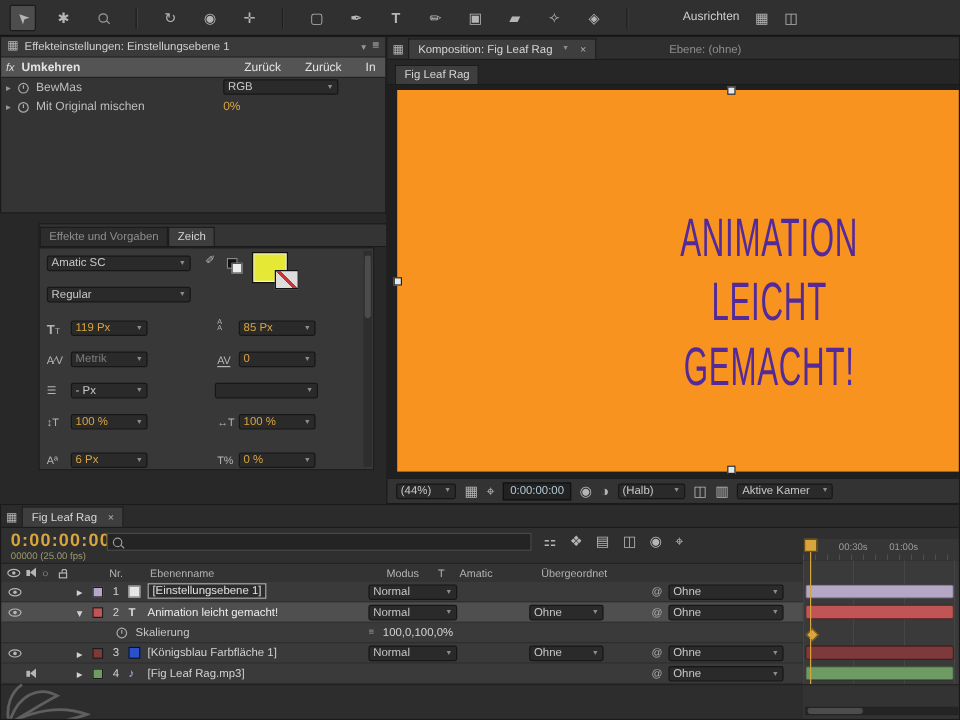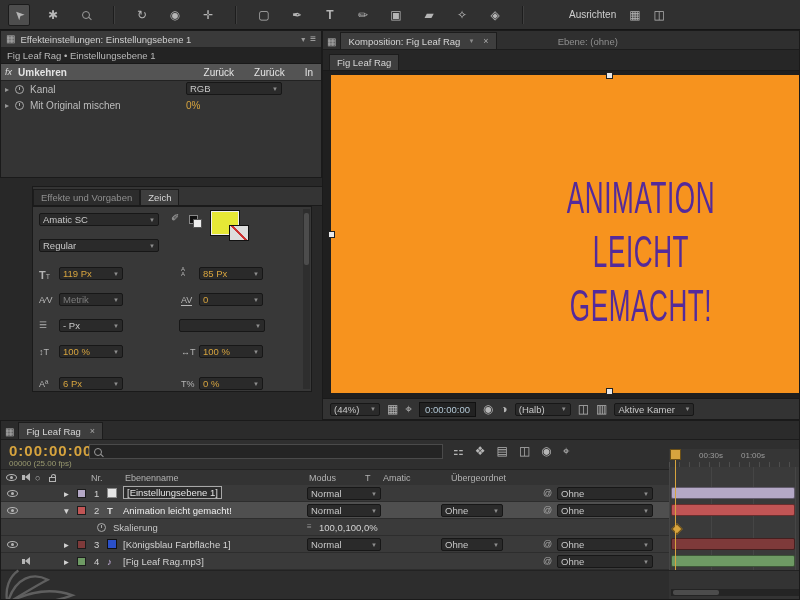--- a/index.html
+++ b/index.html
@@ -109,36 +109,33 @@
   <span class="ic">◫</span>
 </div>
 
 <div class="panel" style="left:0;top:30px;width:322px;height:148px">
   <div class="phead">
     <span class="ic" style="font-size:10px">▦</span>
     <span>Effekteinstellungen: Einstellungsebene 1</span>
     <span style="margin-left:auto" class="tri">▾</span>
     <span class="ic" style="font-size:10px">≡</span>
   </div>
-  <div class="crumb">
-    <span>Fig Leaf Rag • Einstellungsebene 1</span>
-  </div>
   <div class="fxrow">
     <i style="font-size:9px;color:#dedede">fx</i>
     <b>Umkehren</b>
     <span style="margin-left:auto;display:flex;gap:20px;padding-right:4px">
       <span>Zurück</span>
       <span>Zurück</span>
       <span>In</span>
     </span>
   </div>
   <div class="prow">
     <span class="tri">▸</span>
     <span class="clock"></span>
-    <span>Kanal</span>
+    <span>BewMas</span>
     <span class="sel" style="left:185px;top:1px;width:96px">
       <span>RGB</span>
         <span class="ar">▼</span>
     </span>
   </div>
   <div class="prow">
     <span class="tri">▸</span>
     <span class="clock"></span>
     <span>Mit Original mischen</span>
     <span class="gold" style="position:absolute;left:185px">0%</span>
@@ -325,21 +322,21 @@
     <div class="bar" style="top: 88px; background-color: rgb(110, 154, 100);"></div>
   </div>
 
   <div style="position:absolute;left:0;top:48px;width:668px;height:16px;background:#333;border-top:1px solid #222;border-bottom:1px solid #222">
     <span class="eye" style="position:absolute;left:5px;top:4px"></span>
     <span class="spk" style="position:absolute;left:21px;top:5px"></span>
     <span style="position:absolute;left:34px;top:3px;color:#b5b5b5;font-size:9px">○</span>
     <span class="lock" style="position:absolute;left:48px;top:7px"></span>
     <span class="colhead" style="left:90px;top:3px">Nr.</span>
     <span class="colhead" style="left:124px;top:3px">Ebenenname</span>
-    <span class="colhead" style="left:308px;top:3px">Modus</span>
+    <span class="colhead" style="left:321px;top:3px">Modus</span>
     <span class="colhead" style="left:364px;top:3px">T</span>
     <span class="colhead" style="left:382px;top:3px">Amatic</span>
     <span class="colhead" style="left:450px;top:3px">Übergeordnet</span>
   </div>
 
   <div class="tlrow" style="top:64px">
     <span class="eye" style="position:absolute;left:6px;top:5px"></span>
     <span class="cell tri" style="left:63px">▸</span>
     <span class="swatch" style="left: 76px; top: 4px; background-color: rgb(180, 168, 198);"></span>
     <span class="cell" style="left:93px">1</span>

